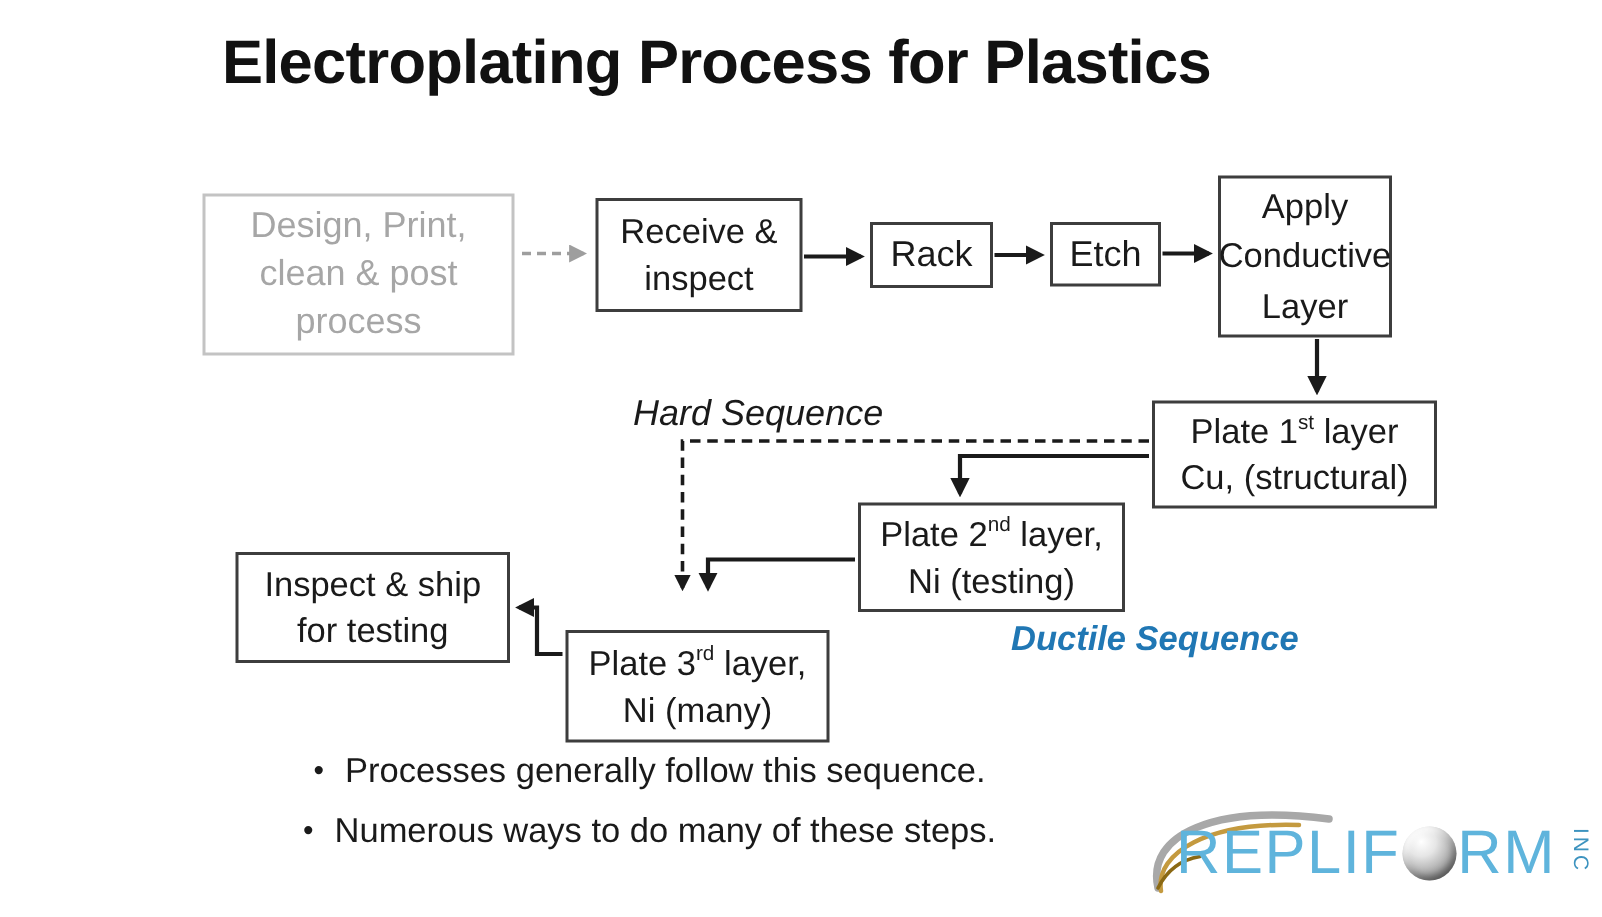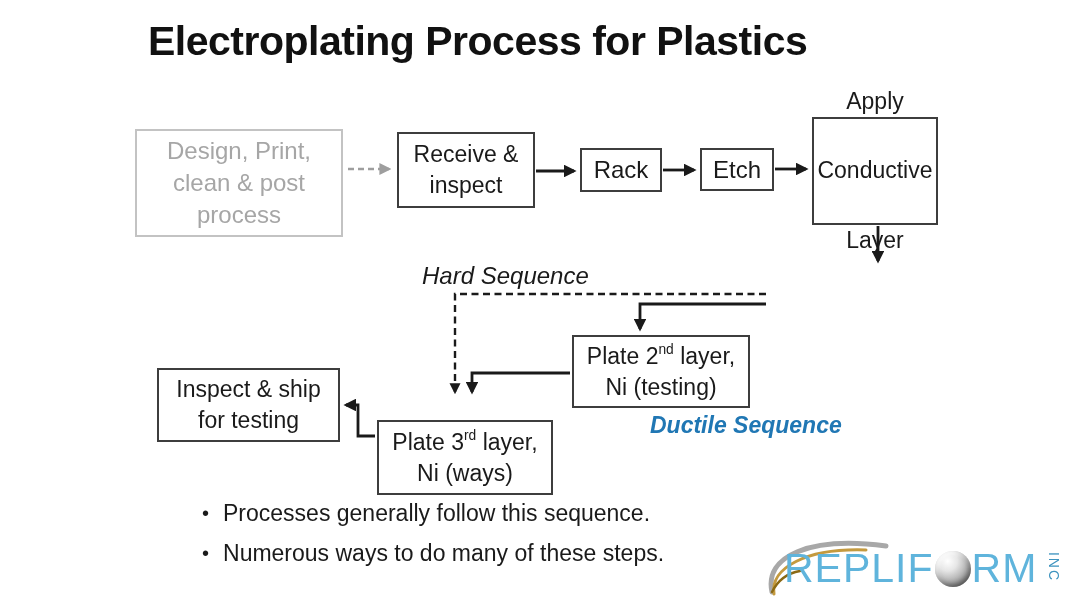--- a/index.html
+++ b/index.html
@@ -15,35 +15,35 @@
     position:absolute;background:#ffffff;border:2px solid #3d3d3d;
     display:flex;flex-direction:column;justify-content:center;align-items:center;
     text-align:center;font-size:23px;line-height:1.33;color:#1a1a1a;box-sizing:border-box;
   }
   .box .bline{white-space:pre;}
   sup{font-size:60%;position:relative;top:-1px;vertical-align:super;line-height:0;}
   #design-box{left:135px;top:129px;width:208px;height:108px;border-color:#c3c3c3;color:#a6a6a6;font-size:24px;}
   #receive-box{left:397px;top:132px;width:138px;height:76px;}
   #rack-box{left:580px;top:148px;width:82px;height:44px;font-size:24px;}
   #etch-box{left:700px;top:148px;width:74px;height:43px;font-size:24px;}
-  #apply-box{left:812px;top:117px;width:126px;height:108px;line-height:1.45;gap:36px;}
+  #apply-box{left:812px;top:117px;width:116px;height:108px;line-height:1.45;}
   #plate1-box{left:768px;top:267px;width:190px;height:72px;}
   #plate2-box{left:572px;top:335px;width:178px;height:73px;}
   #plate3-box{left:377px;top:420px;width:176px;height:75px;}
   #inspect-box{left:157px;top:368px;width:183px;height:74px;}
   #arrow-layer{position:absolute;left:0;top:0;width:1068px;height:611px;pointer-events:none;}
   #hard-seq-label{
     position:absolute;left:422px;top:262px;font-style:italic;font-size:24px;color:#1a1a1a;white-space:nowrap;
   }
   #ductile-seq-label{
-    position:absolute;left:650px;top:412px;font-style:italic;font-weight:700;font-size:23px;white-space:nowrap;
+    position:absolute;left:674px;top:412px;font-style:italic;font-weight:700;font-size:23px;white-space:nowrap;
   }
   #bullet-list{
     position:absolute;left:202px;top:500px;margin:0;padding:0;list-style:none;
-    font-size:23px;color:#1a1a1a;
+    font-size:23px;color:#1a1a1a;text-align:center;
   }
   #bullet-list li{margin:0 0 13px 0;}
   #bullet-list li::before{content:"•";margin-right:14px;font-size:20px;position:relative;top:-1px;}
   
   #logo{position:absolute;left:760px;top:534px;width:300px;height:72px;}
   #logo-swoosh{position:absolute;left:2px;top:2px;}
   #logo-text{
     position:absolute;left:24px;top:14px;font-size:41px;font-weight:300;
     color:#5fb4dc;letter-spacing:1px;white-space:nowrap;line-height:1;
   }
@@ -104,29 +104,33 @@
   <div class="box" id="etch-box">
     <div class="bline">Etch</div>
   </div>
 
   <div class="box" id="apply-box">
     <div class="bline">Apply</div>
     <div class="bline">Conductive</div>
     <div class="bline">Layer</div>
   </div>
 
+  <div class="box" id="plate1-box">
+    <div class="bline"><span>Plate 1</span><sup>st</sup><span> layer</span></div>
+    <div class="bline">Cu, (structural)</div>
+  </div>
 
   <div class="box" id="plate2-box">
     <div class="bline"><span>Plate 2</span><sup>nd</sup><span> layer,</span></div>
     <div class="bline">Ni (testing)</div>
   </div>
 
   <div class="box" id="plate3-box">
     <div class="bline"><span>Plate 3</span><sup>rd</sup><span> layer,</span></div>
-    <div class="bline">Ni (ways)</div>
+    <div class="bline">Ni (many)</div>
   </div>
 
   <div class="box" id="inspect-box">
     <div class="bline">Inspect &amp; ship</div>
     <div class="bline">for testing</div>
   </div>
 
   <div id="hard-seq-label">Hard Sequence</div>
   <div id="ductile-seq-label" style="color: rgb(32, 119, 180);">Ductile Sequence</div>
 

